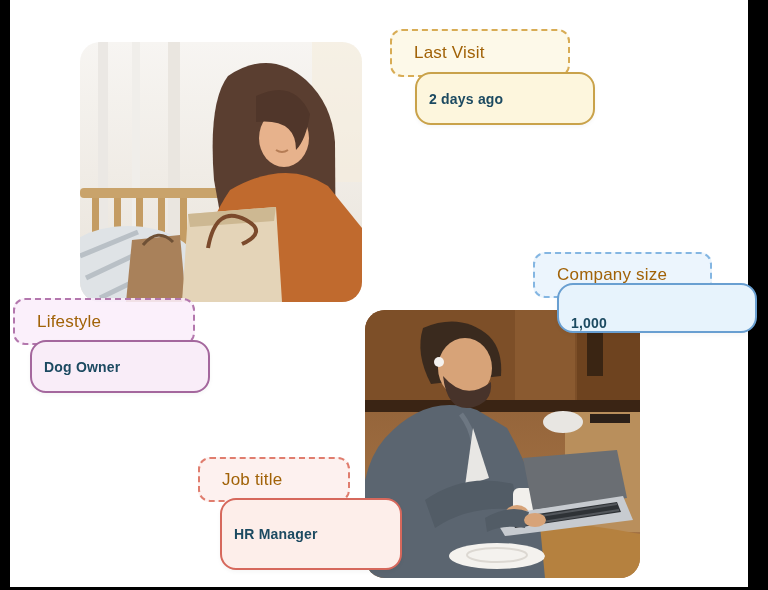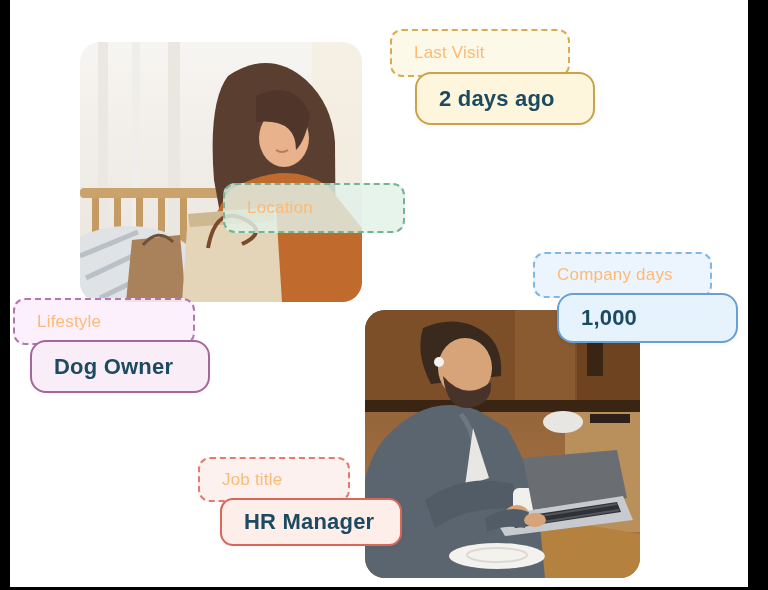--- a/index.html
+++ b/index.html
@@ -15,40 +15,40 @@
     position:absolute; border-radius:20px; overflow:hidden;
   }
   .photo svg{display:block; width:100%; height:100%;}
   .photo-woman{left:80px; top:42px; width:282px; height:260px;}
   .photo-man{left:365px; top:310px; width:275px; height:268px;}
 
   .tag-label{
     position:absolute; display:flex; align-items:center;
     border:2px dashed var(--lb,#999); background:var(--lbg,#fff);
     border-radius:12px; padding-left:22px; box-sizing:border-box;
-    font-size:17px; color:#fdba74; letter-spacing:.2px; z-index:5;
+    font-size:17px; color:#a16207; letter-spacing:.2px; z-index:5;
   }
   .tag-value{
     position:absolute; display:flex; align-items:center;
     border:2px solid var(--vb,#999); background:var(--vbg,#fff);
-    border-radius:16px; padding-left:22px; box-sizing:border-box;
-    font-size:22px; font-weight:bold; color:#1c4a61; letter-spacing:.2px;
+    border-radius:16px; padding-left:12px; box-sizing:border-box;
+    font-size:14px; font-weight:bold; color:#1c4a61; letter-spacing:.2px;
     z-index:6; box-shadow:0 2px 4px rgba(0,0,0,0.04);
   }
   
   .lv-label{left:390px; top:29px;  width:180px; height:48px;}
   .lv-value{left:415px; top:72px;  width:180px; height:53px;}
   .lo-label{left:223px; top:183px; width:182px; height:50px;}
   .lo-value{left:248px; top:228px; width:182px; height:55px;}
   .cs-label{left:533px; top:252px; width:179px; height:46px;}
-  .cs-value{left:557px; top:293px; width:181px; height:50px;}
+  .cs-value{left:557px; top:283px; width:200px; height:50px;align-items:flex-end;}
   .lf-label{left:13px;  top:298px; width:182px; height:47px;}
   .lf-value{left:30px;  top:340px; width:180px; height:53px;}
   .jt-label{left:198px; top:457px; width:152px; height:45px;}
-  .jt-value{left:220px; top:498px; width:182px; height:48px;border-radius:13px;}
+  .jt-value{left:220px; top:498px; width:182px; height:72px;}
 </style>
 </head>
 <body>
 
 <div class="stage">
   <div class="canvas"></div>
 
   <div class="photo photo-woman">
     <svg viewBox="0 0 282 260" preserveAspectRatio="none">
       <defs>
@@ -139,26 +139,23 @@
     </svg>
   </div>
 
   <div class="tag-label lv-label" style="--lb: #d8ac55; --lbg: rgba(253,248,231,0.9); --vb: #c9a24a; --vbg: #fdf6dd;">
     <span>Last Visit</span>
   </div>
   <div class="tag-value lv-value" style="--lb: #d8ac55; --lbg: rgba(253,248,231,0.9); --vb: #c9a24a; --vbg: #fdf6dd;">
     <span>2 days ago</span>
   </div>
 
-  <div class="tag-label lo-label" style="--lb: #74b490; --lbg: rgba(226,242,232,0.82); --vb: #7cc497; --vbg: #ddfbe6;">
-    <span>Location</span>
-  </div>
 
   <div class="tag-label cs-label" style="--lb: #84b6e2; --lbg: rgba(234,244,253,0.9); --vb: #699fd1; --vbg: #e7f3fc;">
-    <span>Company days</span>
+    <span>Company size</span>
   </div>
   <div class="tag-value cs-value" style="--lb: #84b6e2; --lbg: rgba(234,244,253,0.9); --vb: #699fd1; --vbg: #e7f3fc;">
     <span>1,000</span>
   </div>
 
   <div class="tag-label lf-label" style="--lb: #b377ad; --lbg: rgba(250,238,250,0.88); --vb: #a4679d; --vbg: #f9edf8;">
     <span>Lifestyle</span>
   </div>
   <div class="tag-value lf-value" style="--lb: #b377ad; --lbg: rgba(250,238,250,0.88); --vb: #a4679d; --vbg: #f9edf8;">
     <span>Dog Owner</span>

